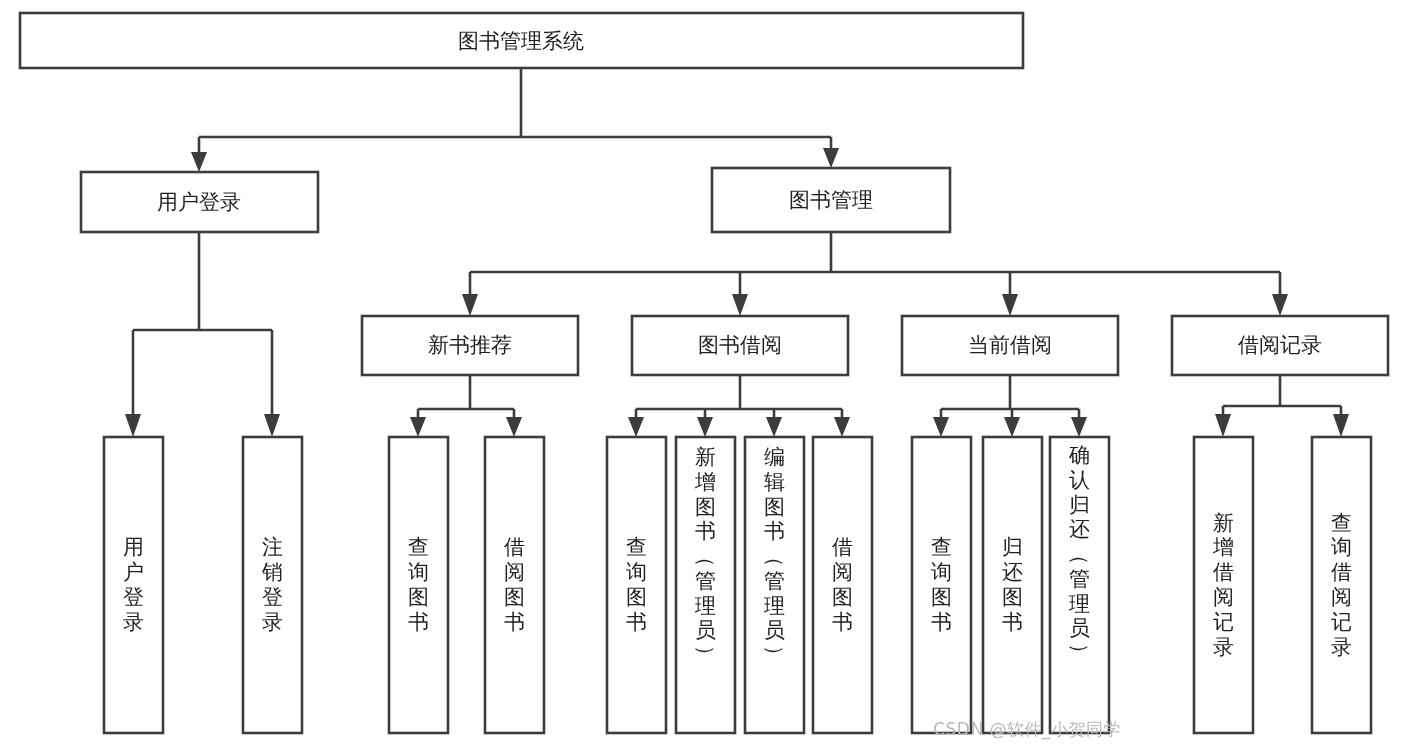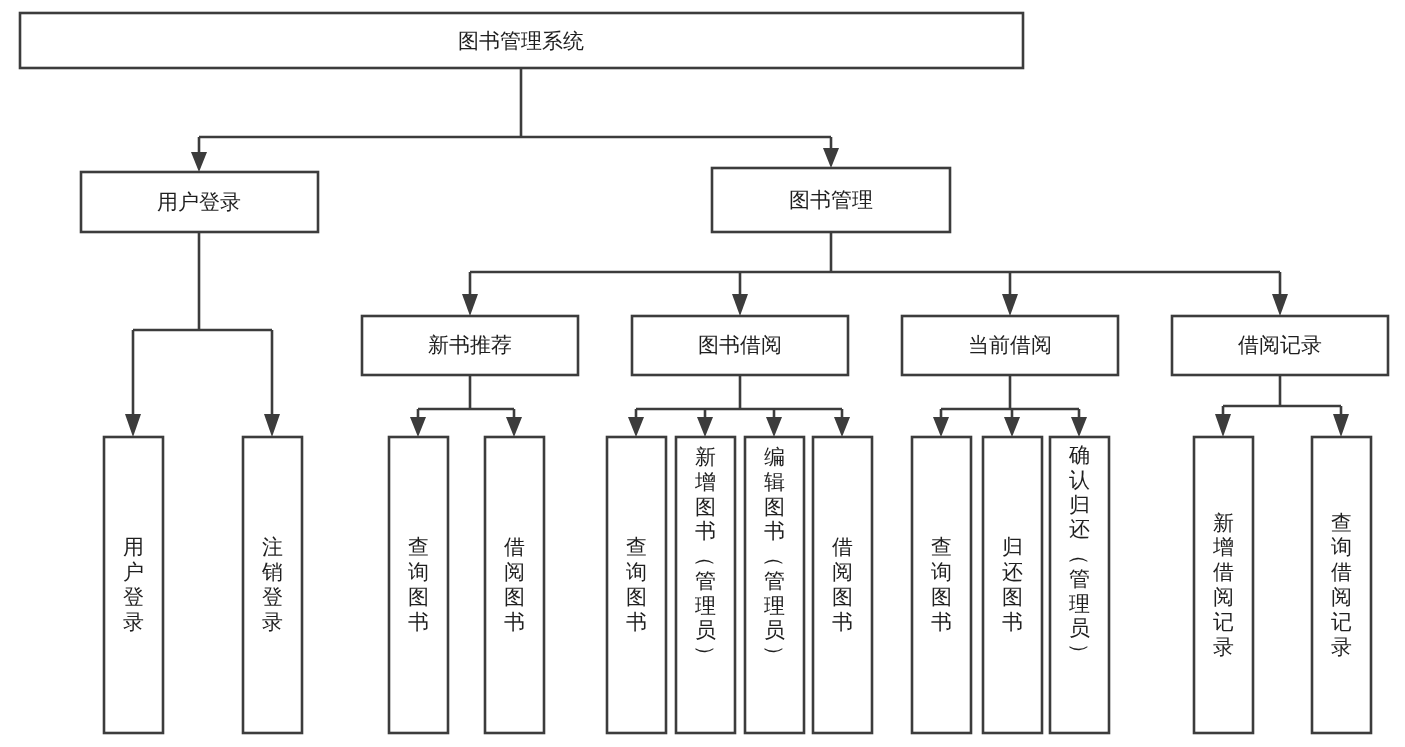--- a/index.html
+++ b/index.html
@@ -212,13 +212,14 @@
   <div class="vlabel" style="left:745px; top:437px; width:59px; height:296px; justify-content:flex-start; padding-top:8px; box-sizing:border-box;"><span>编</span><span>辑</span><span>图</span><span>书</span><span class="rot">（</span><span>管</span><span>理</span><span>员</span><span class="rot">）</span></div>
   <div class="vlabel" style="left:813px; top:437px; width:59px; height:296px;"><span>借</span><span>阅</span><span>图</span><span>书</span></div>
 
   <div class="vlabel" style="left:912px; top:437px; width:59px; height:296px;"><span>查</span><span>询</span><span>图</span><span>书</span></div>
   <div class="vlabel" style="left:983px; top:437px; width:59px; height:296px;"><span>归</span><span>还</span><span>图</span><span>书</span></div>
   <div class="vlabel" style="left:1050px; top:437px; width:59px; height:296px; justify-content:flex-start; padding-top:6px; box-sizing:border-box;"><span>确</span><span>认</span><span>归</span><span>还</span><span class="rot">（</span><span>管</span><span>理</span><span>员</span><span class="rot">）</span></div>
 
   <div class="vlabel" style="left:1194px; top:437px; width:59px; height:296px;"><span>新</span><span>增</span><span>借</span><span>阅</span><span>记</span><span>录</span></div>
   <div class="vlabel" style="left:1312px; top:437px; width:59px; height:296px;"><span>查</span><span>询</span><span>借</span><span>阅</span><span>记</span><span>录</span></div>
 
+  <div class="watermark">CSDN @软件_小贺同学</div>
 </div>
 
 </body></html>

